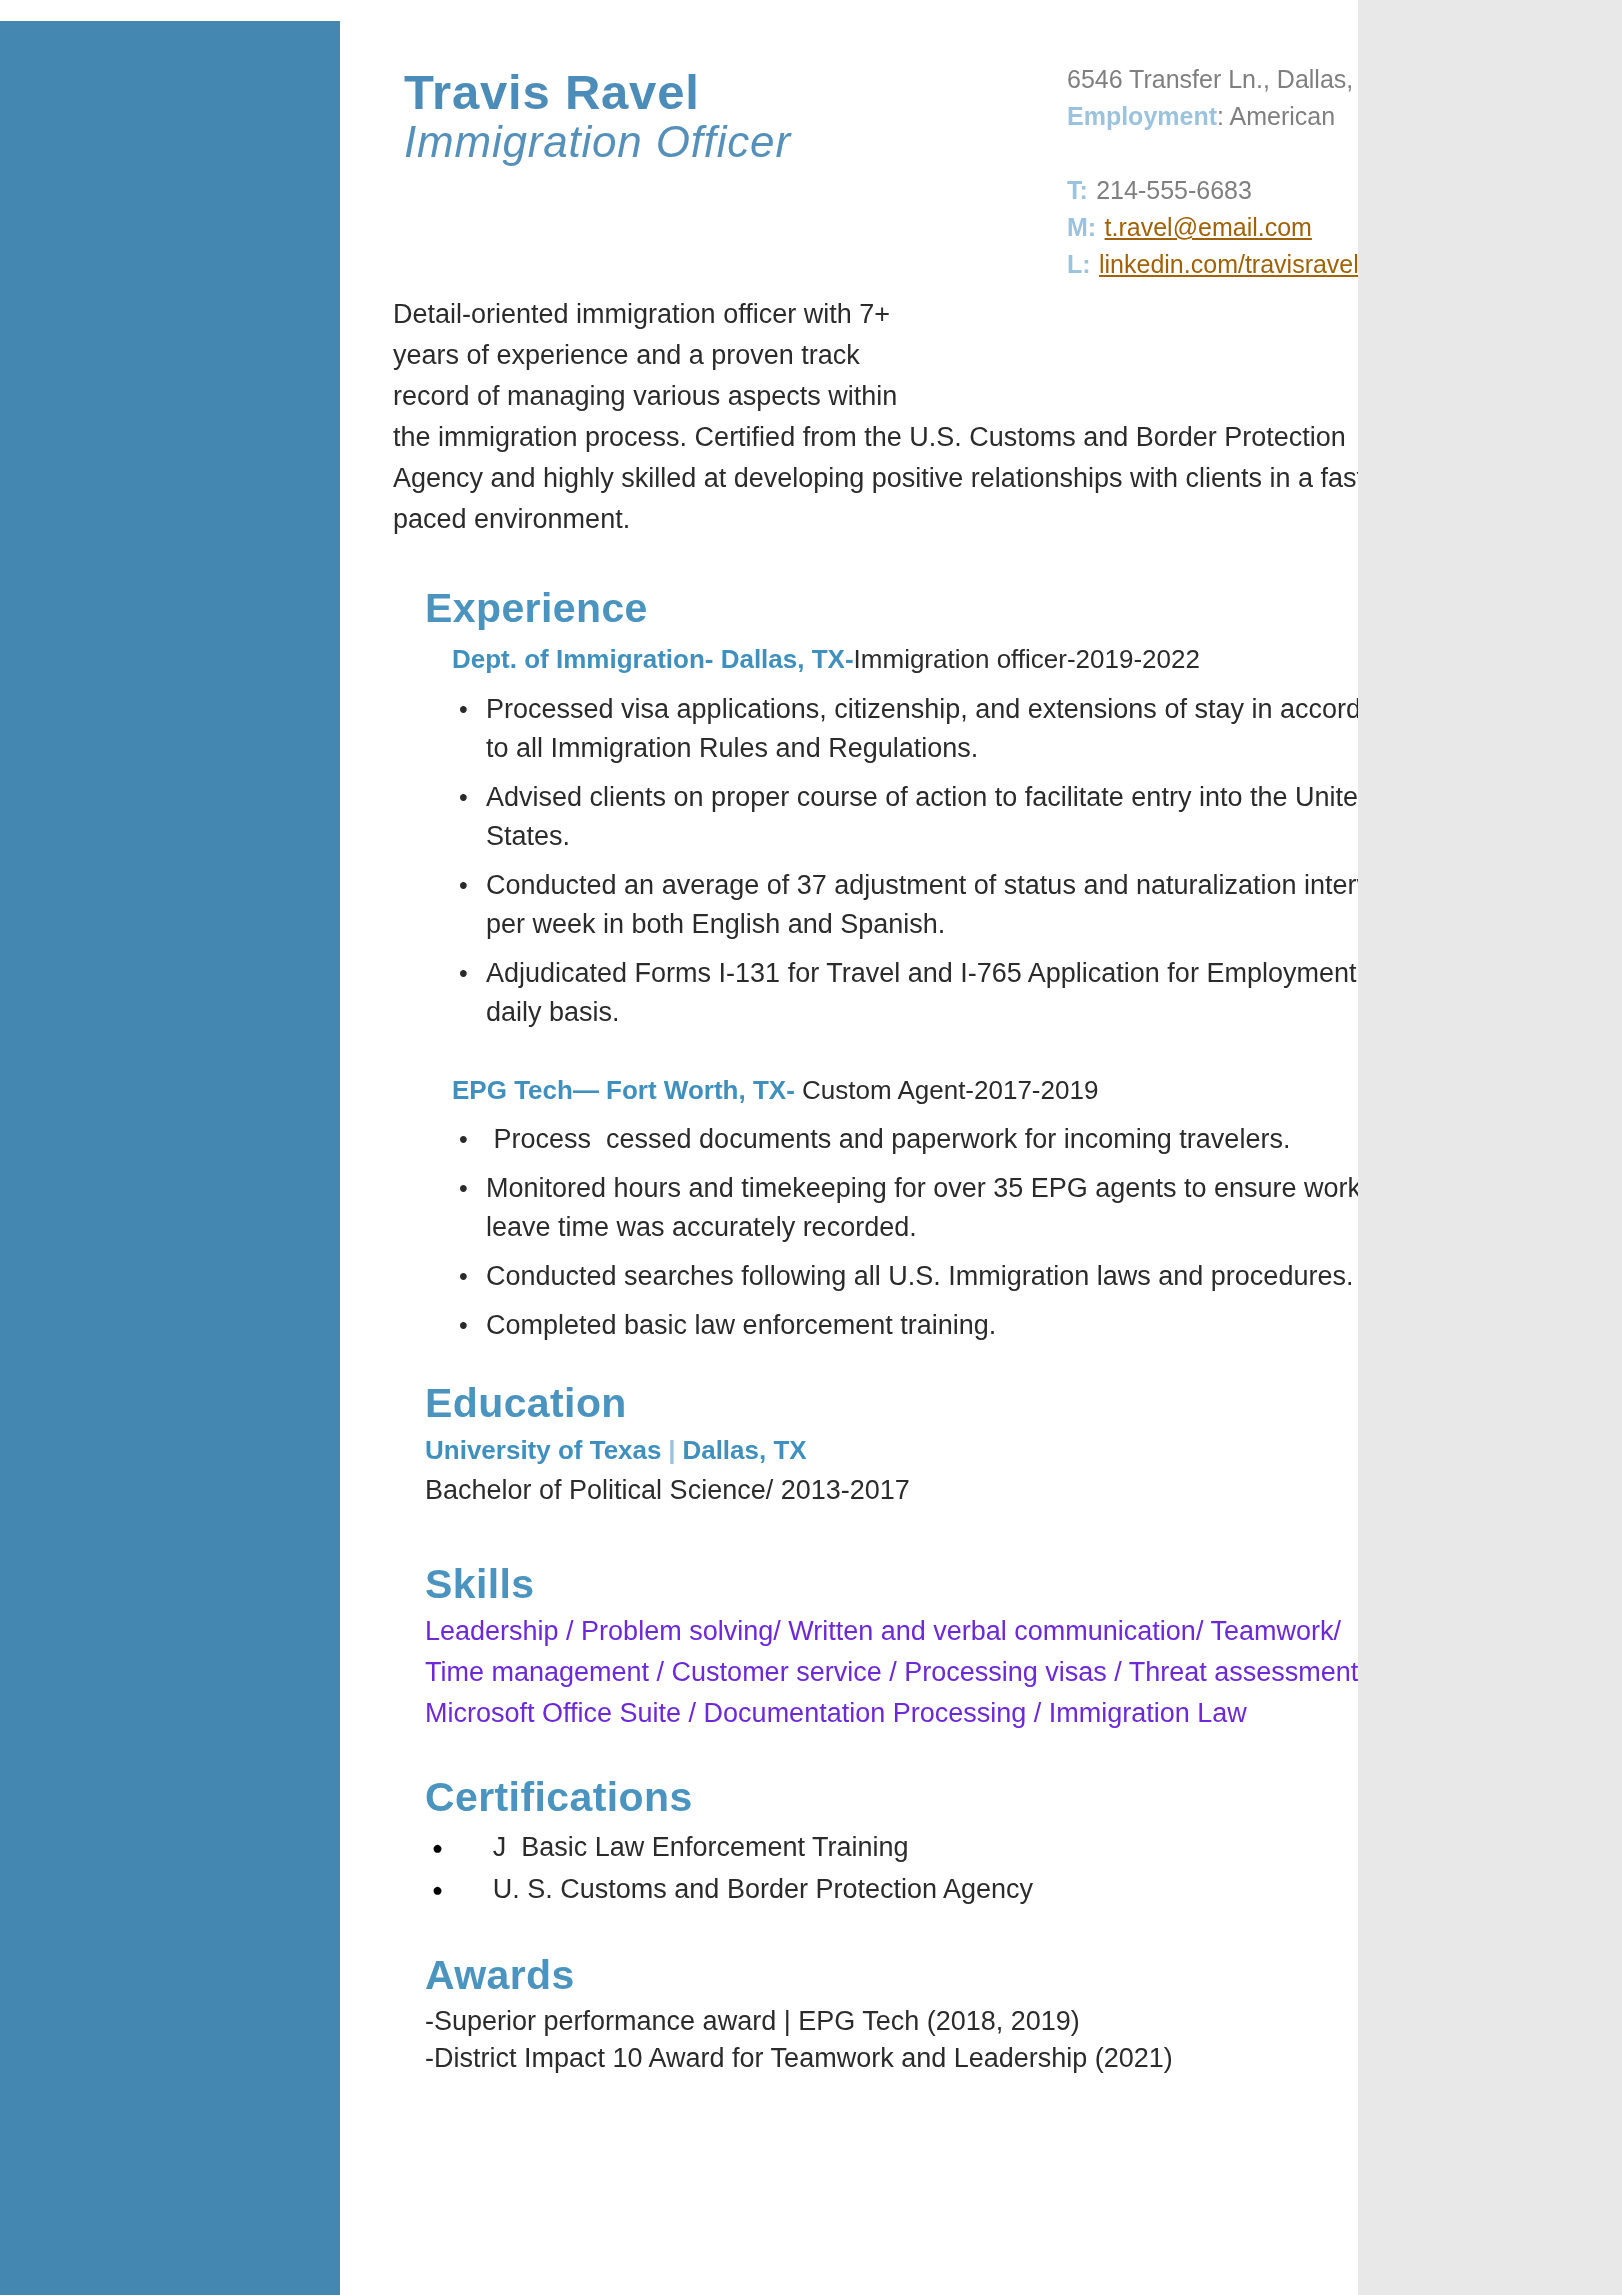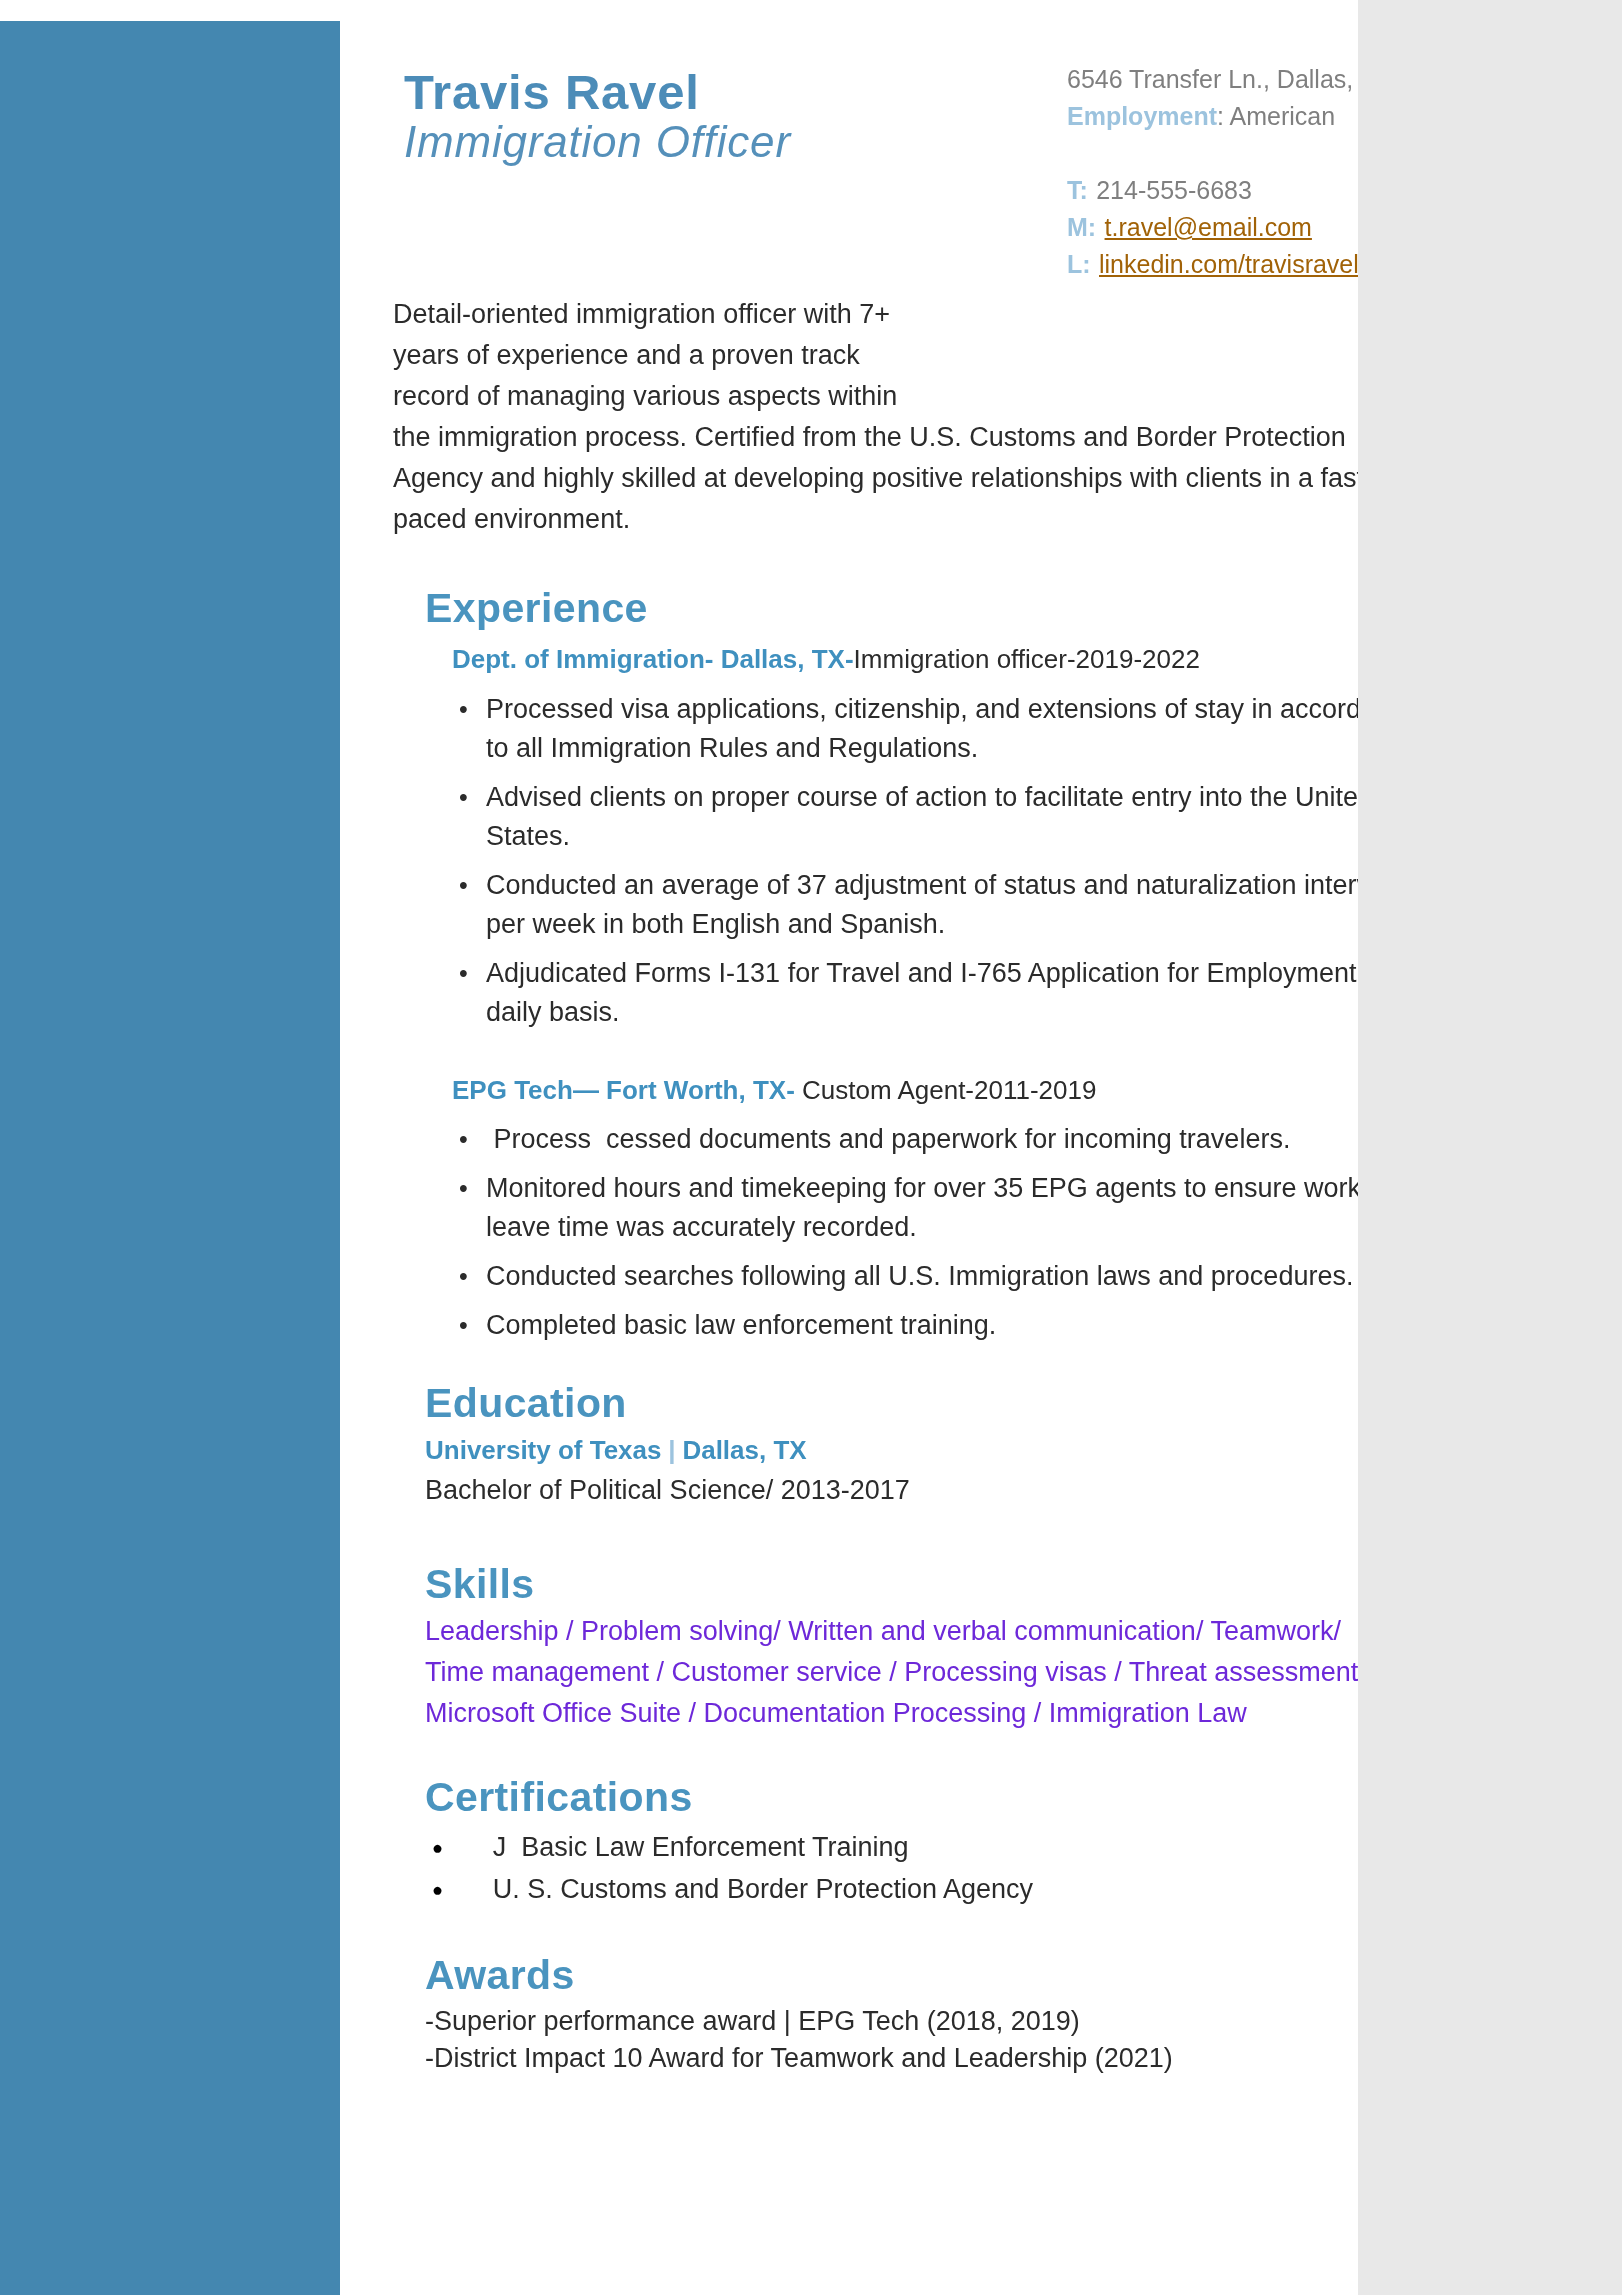--- a/index.html
+++ b/index.html
@@ -133,21 +133,21 @@
         <li>
             <span class="dot">•</span>
             <span class="preline">Adjudicated Forms I-131 for Travel and I-765 Application for Employment on a
 daily basis.</span>
           </li>
       </ul>
     </div>
 
     <div class="job job2">
       <div class="job-head">
-        <span class="employer">EPG Tech— Fort Worth, TX-</span><span class="role-dates"> Custom Agent-2011-2019</span>
+        <span class="employer">EPG Tech— Fort Worth, TX-</span><span class="role-dates"> Custom Agent-2017-2019</span>
       </div>
       <ul class="bullets">
         <li>
             <span class="dot">•</span>
             <span class="preline"> Process  cessed documents and paperwork for incoming travelers.</span>
           </li>
         <li>
             <span class="dot">•</span>
             <span class="preline">Monitored hours and timekeeping for over 35 EPG agents to ensure work and
 leave time was accurately recorded.</span>

